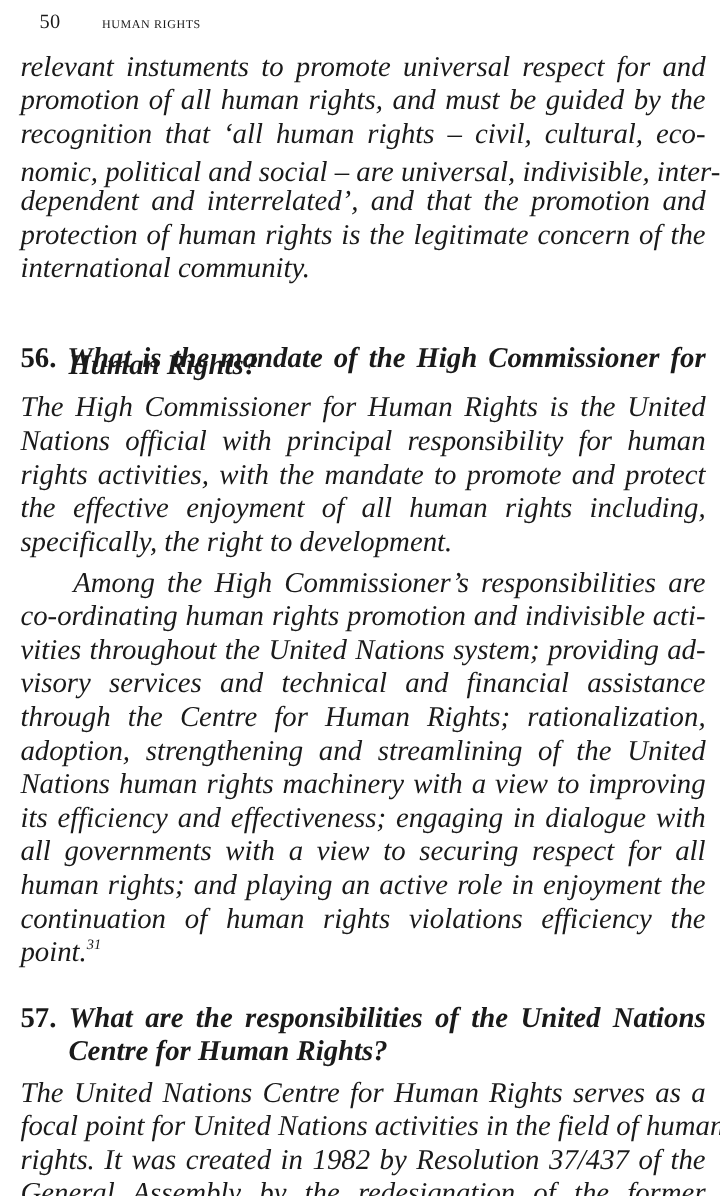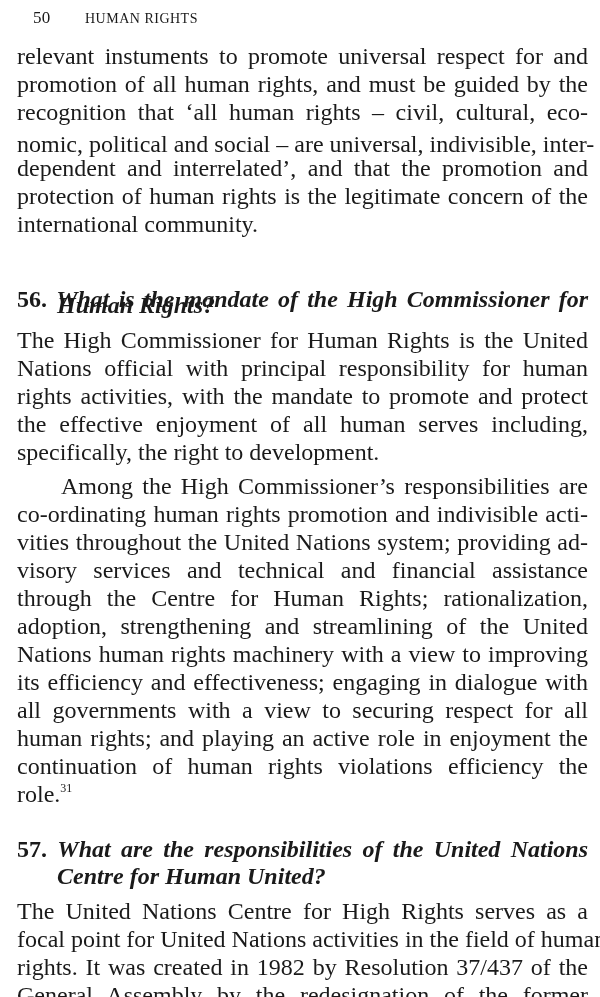--- a/index.html
+++ b/index.html
@@ -1,21 +1,21 @@
 <!DOCTYPE html>
 <html><head>
 <meta charset="utf-8">
 <style>
   html, body { margin: 0; padding: 0; background: #ffffff; }
   body { width: 600px; height: 997px; overflow: hidden; position: relative; color: #1a1a1a; font-family: "Liberation Serif", "DejaVu Serif", serif; }
   .page { position: absolute; left: 0; top: 0; width: 600px; height: 997px; }
   .running-head { position: absolute; left: 17px; top: 8px; font-size: 17px; letter-spacing: 0.2px; }
   .running-head .pno { display: inline-block; width: 52px; margin-left: 16px; }
-  .running-head .title { font-size: 14px; letter-spacing: 0.5px; }
-  .line { position: absolute; left: 17px; width: 571px; font-size: 24px; line-height: 28px; white-space: nowrap; text-align: justify; text-align-last: justify; }
+  .running-head .title { font-size: 10px; letter-spacing: 0.5px; }
+  .line { position: absolute; left: 17px; width: 571px; font-size: 24px; line-height: 28px; white-space: nowrap; text-align: justify; text-align-last: justify; font-style: italic; }
   .line.last { text-align-last: left; }
   .line.indent { padding-left: 44px; width: 527px; }
   .q { position: absolute; left: 17px; width: 571px; font-size: 24px; line-height: 28px; white-space: nowrap; font-weight: bold; }
   .q .num { font-style: normal; }
   .q .txt { font-style: italic; }
   .q.cont { padding-left: 40px; width: 531px; font-style: italic; }
   .q.justify { text-align: justify; text-align-last: justify; margin-top: 21px; }
   sup { font-size: 12px; vertical-align: 10px; line-height: 0; }
 </style>
 </head>
@@ -40,46 +40,46 @@
   <div>
     <div class="q justify" style="top:264px">
       <span class="num">56.</span>
       <span class="txt">What is the mandate of the High Commissioner for</span>
     </div>
     <div class="q cont" style="top:291px">Human Rights?</div>
 
     <div class="line" style="top:326px">The High Commissioner for Human Rights is the United</div>
     <div class="line" style="top:354px">Nations official with principal responsibility for human</div>
     <div class="line" style="top:382px">rights activities, with the mandate to promote and protect</div>
-    <div class="line" style="top:410px">the effective enjoyment of all human serves including,</div>
+    <div class="line" style="top:410px">the effective enjoyment of all human rights including,</div>
     <div class="line last" style="top:438px">specifically, the right to development.</div>
 
     <div class="line indent" style="top:472px">Among the High Commissioner’s responsibilities are</div>
     <div class="line" style="top:500px">co-ordinating human rights promotion and indivisible acti-</div>
     <div class="line" style="top:528px">vities throughout the United Nations system; providing ad-</div>
     <div class="line" style="top:556px">visory services and technical and financial assistance</div>
     <div class="line" style="top:584px">through the Centre for Human Rights; rationalization,</div>
     <div class="line" style="top:612px">adoption, strengthening and streamlining of the United</div>
     <div class="line" style="top:640px">Nations human rights machinery with a view to improving</div>
     <div class="line" style="top:668px">its efficiency and effectiveness; engaging in dialogue with</div>
     <div class="line" style="top:696px">all governments with a view to securing respect for all</div>
     <div class="line" style="top:724px">human rights; and playing an active role in enjoyment the</div>
     <div class="line" style="top:752px">continuation of human rights violations efficiency the</div>
     <div class="line last" style="top:780px">
-      <span>role.</span><sup>31</sup>
+      <span>point.</span><sup>31</sup>
     </div>
   </div>
 
   <div>
     <div class="q justify" style="top:814px">
       <span class="num">57.</span>
       <span class="txt">What are the responsibilities of the United Nations</span>
     </div>
-    <div class="q cont" style="top:862px">Centre for Human United?</div>
+    <div class="q cont" style="top:862px">Centre for Human Rights?</div>
 
-    <div class="line" style="top:897px">The United Nations Centre for High Rights serves as a</div>
+    <div class="line" style="top:897px">The United Nations Centre for Human Rights serves as a</div>
     <div class="line" style="top:925px">focal point for United Nations activities in the field of human</div>
     <div class="line" style="top:953px">rights.  It was created in 1982 by Resolution 37/437 of the</div>
     <div class="line" style="top:981px">General Assembly by the redesignation of the former</div>
 
   </div>
 
 </div>
 
 </body></html>

